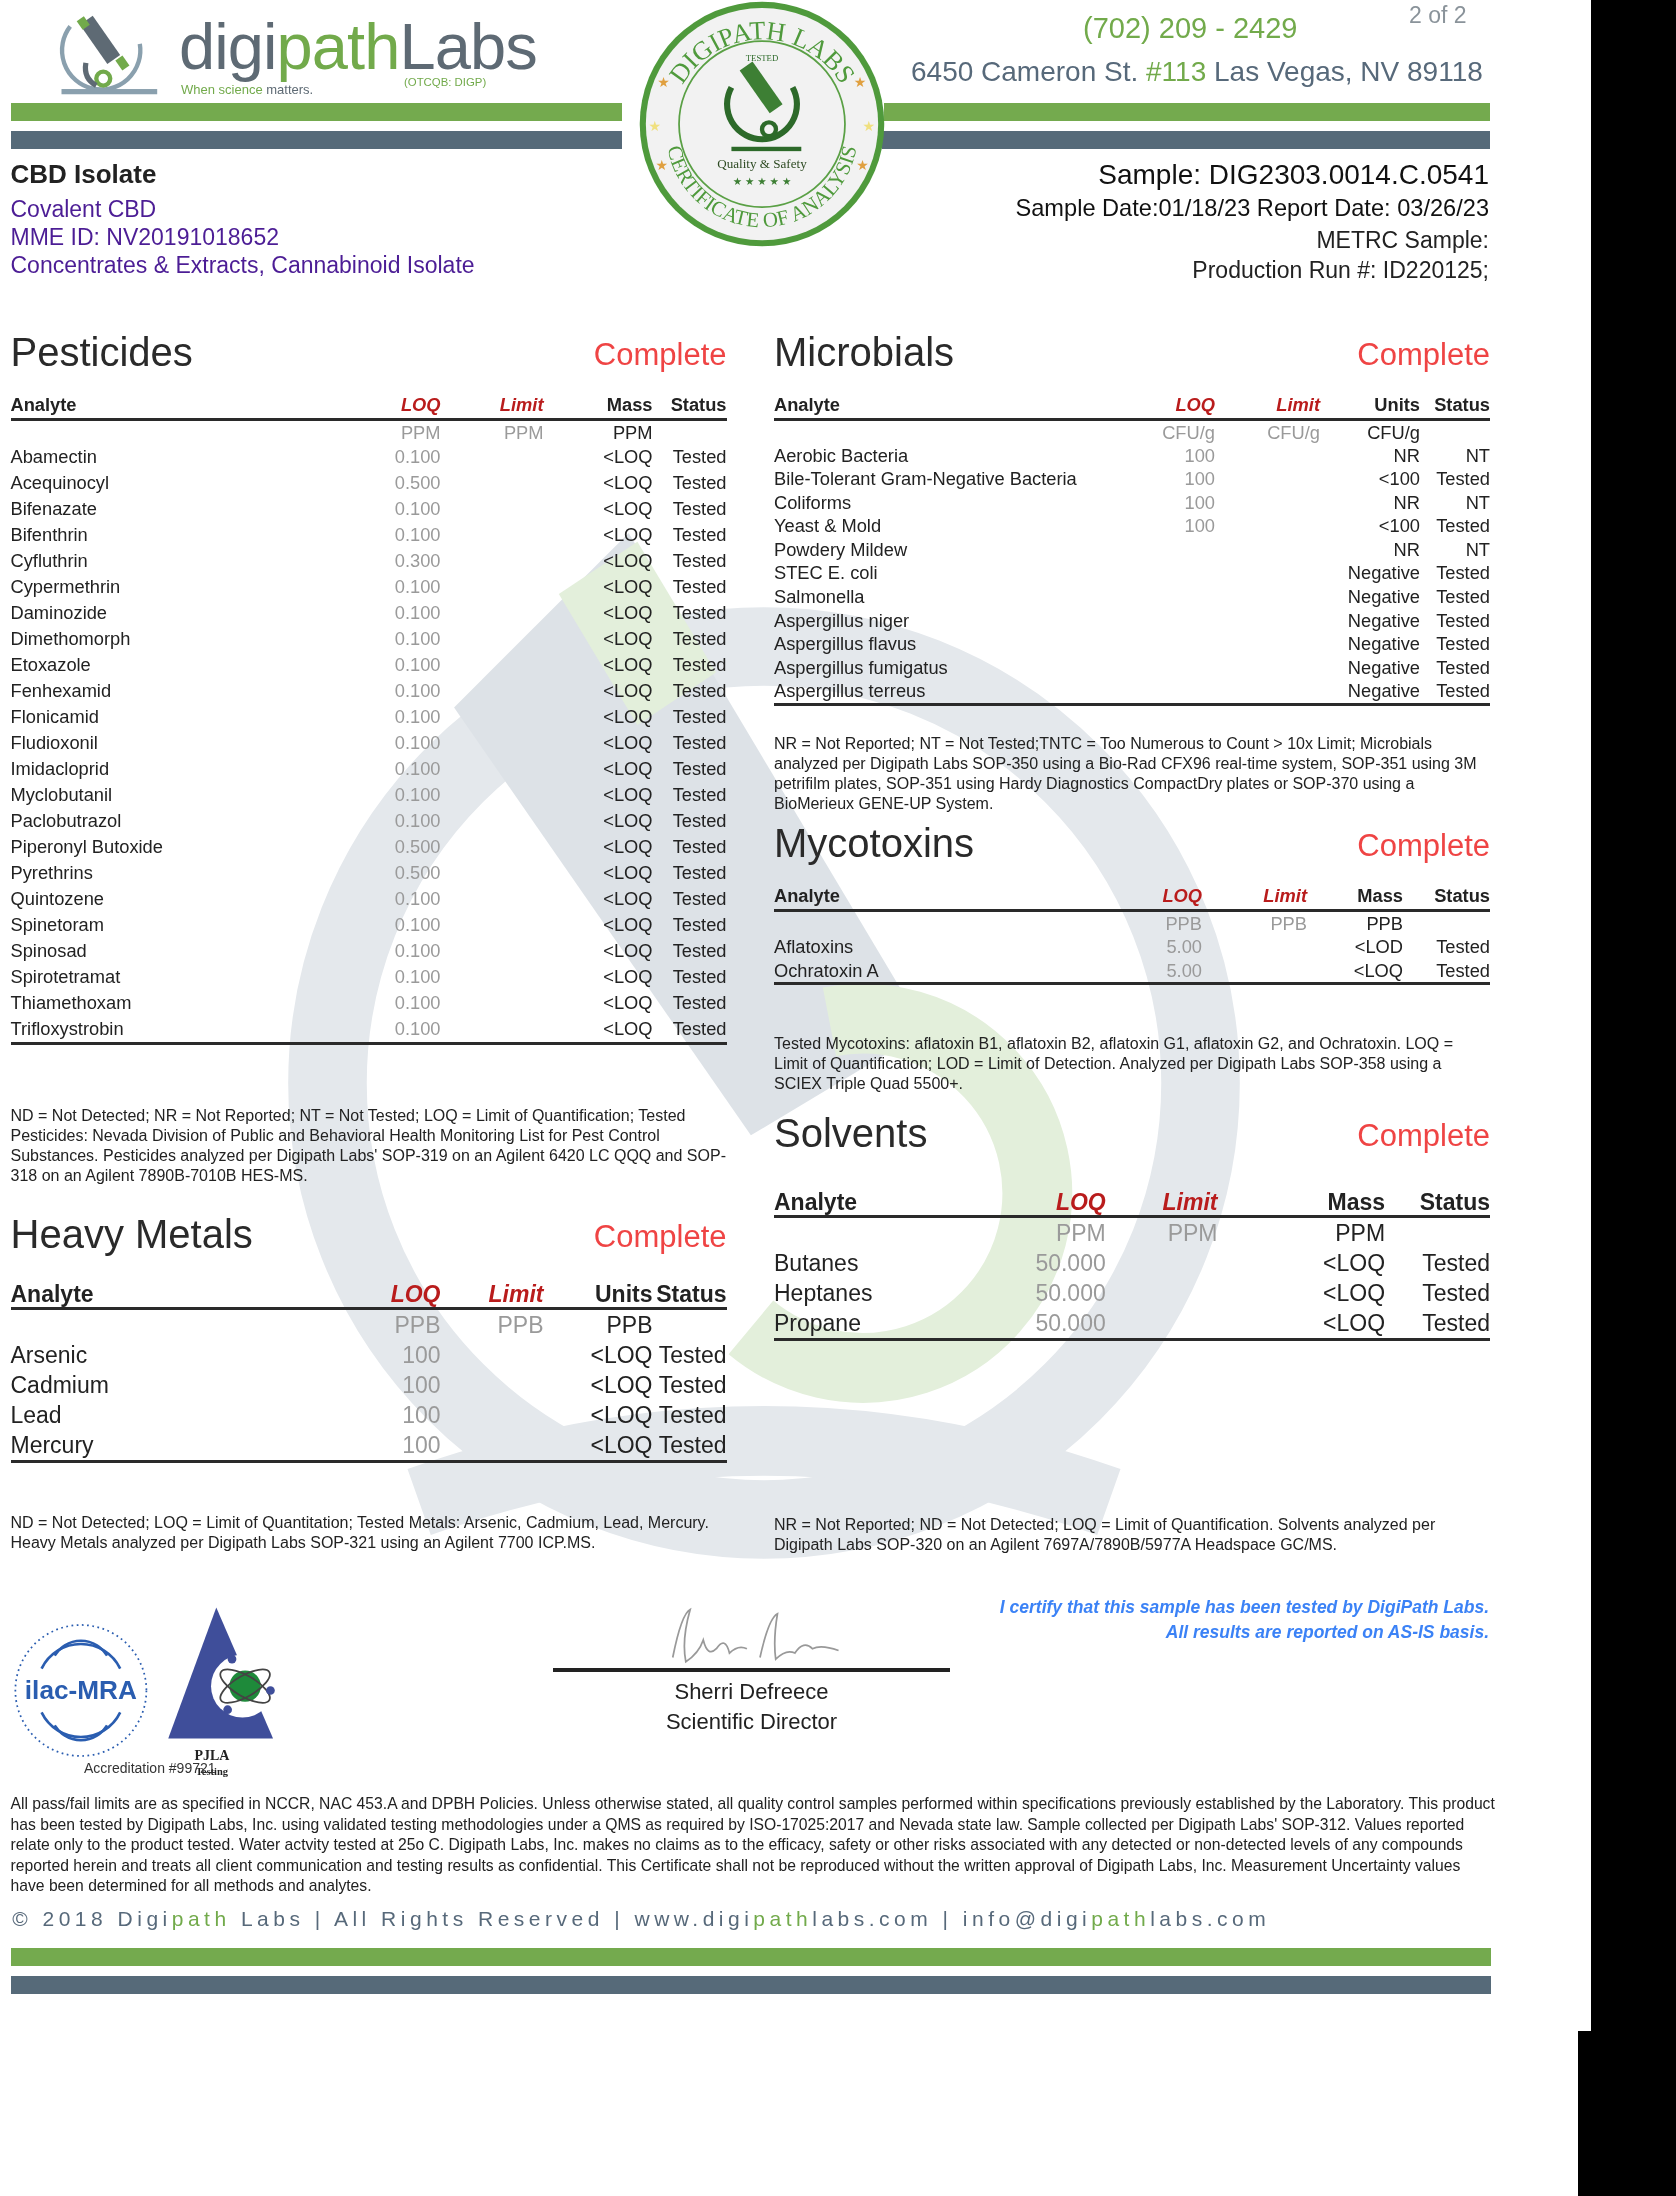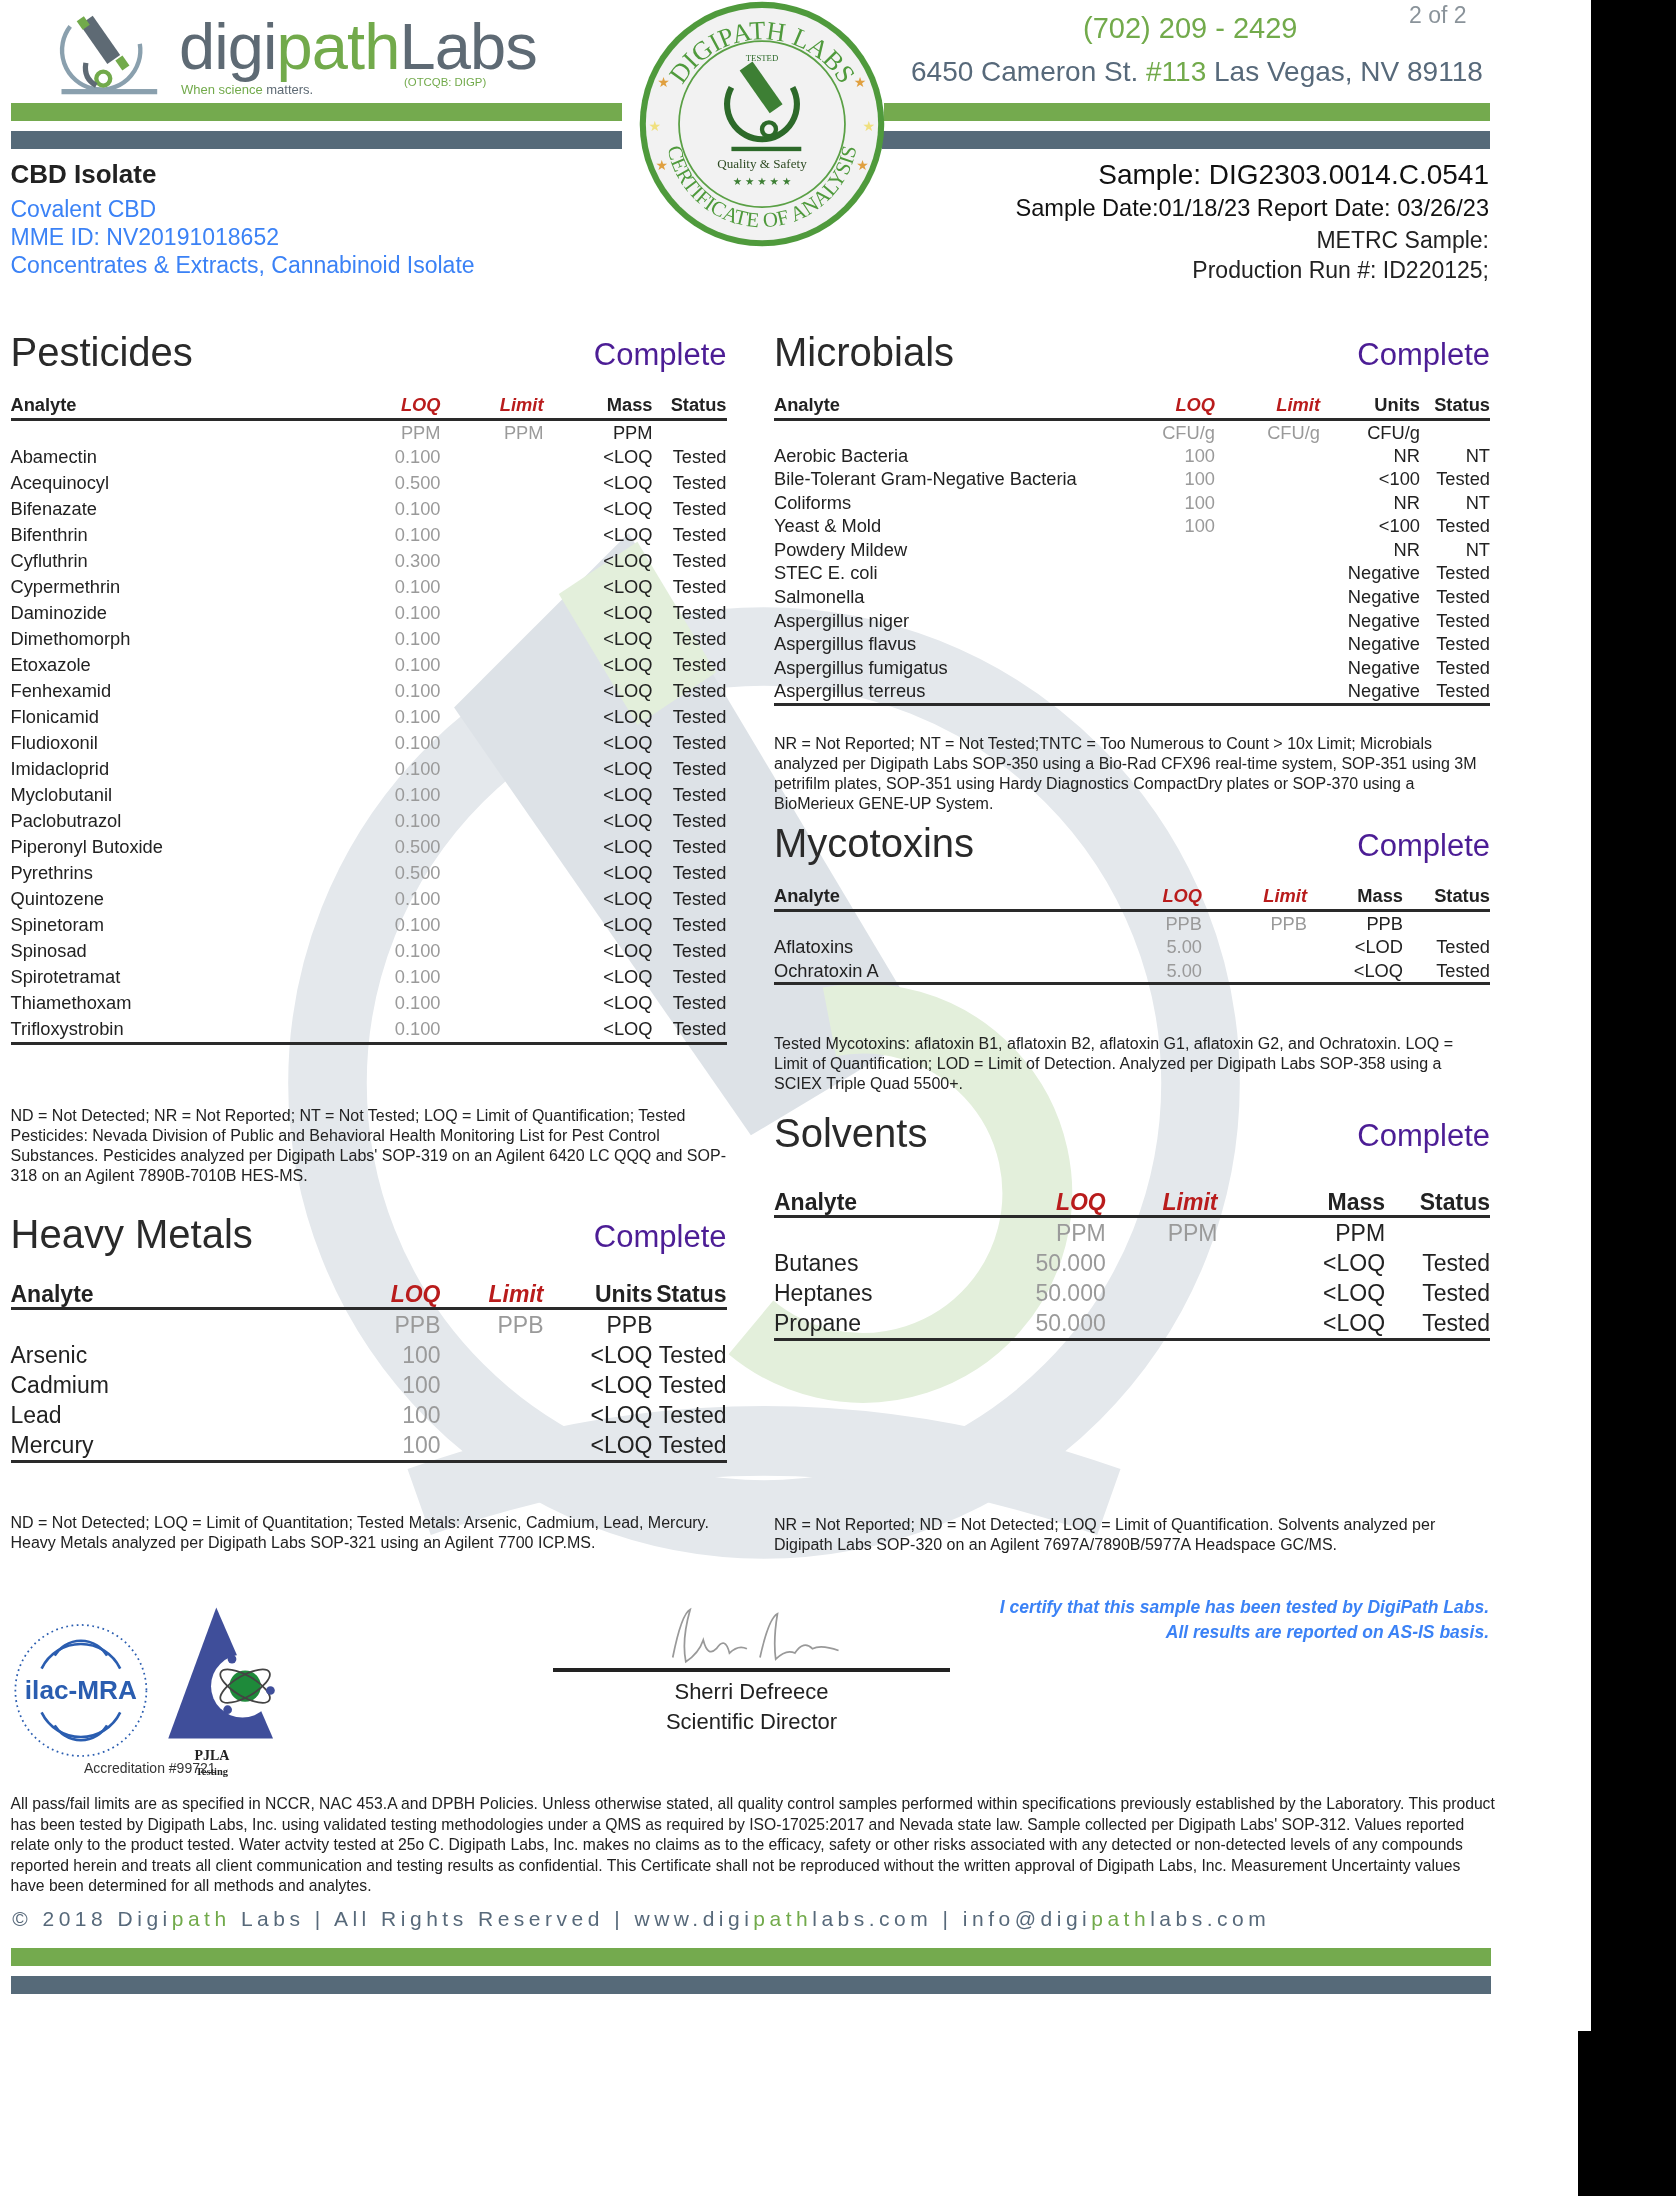--- a/index.html
+++ b/index.html
@@ -27,32 +27,32 @@
   .address { position: absolute; left: 911px; top: 56px; font-size: 28px; color: #57697a; }
   .address .hl { color: #72aa4b; margin-top: 40px; }
 
   .bar-green { position: absolute; left: 10.5px; height: 17.5px; background: #74aa4e; }
   .bar-slate { position: absolute; left: 10.5px; height: 17.5px; background: #566a79; }
 
   .seal { position: absolute; left: 631px; top: 0px; width: 262px; height: 249px; }
 
   .product { position: absolute; left: 10.5px; top: 159px; }
   .product .title { font-size: 26px; font-weight: bold; color: #222; margin-bottom: 5.2px; }
-  .product .line { font-size: 23px; color: #3b82f6; line-height: 28px; }
+  .product .line { font-size: 23px; color: #4c1d95; line-height: 28px; }
 
   .sample-info { position: absolute; right: 188px; top: 157px; text-align: right; color: #111; }
   .sample-info .row1 { font-size: 28px; line-height: 35px; }
   .sample-info .row2 { font-size: 23.6px; line-height: 33px; }
   .sample-info .row3 { font-size: 23px; line-height: 30px; color: #222; }
 
   
   .section { position: absolute; width: 716px; }
   .sec-head { position: relative; height: 63px; }
   .sec-title { position: absolute; left: 0; top: 0; font-size: 40px; color: #2a2a2a; }
-  .sec-status { position: absolute; right: 0; top: 7px; font-size: 31px; color: #4c1d95; }
+  .sec-status { position: absolute; right: 0; top: 7px; font-size: 31px; color: #ef4444; }
 
   table.results { width: 100%; border-collapse: collapse; }
   table.results th { font-weight: bold; color: #222; text-align: right; padding: 0; border-bottom: 3.5px solid #2a2a2a; line-height: 24.5px; }
   table.results th.an { text-align: left; }
   table.results th.dim { color: #b91c1c; font-style: italic; }
   table.results td { padding: 0; text-align: right; color: #222; }
   table.results td.an { text-align: left; }
   table.results td.dim { color: #9a9a9a; }
   table.results tr.last td { border-bottom: 3.5px solid #2a2a2a; }
   table.results tr.units td { color: #9a9a9a; }

